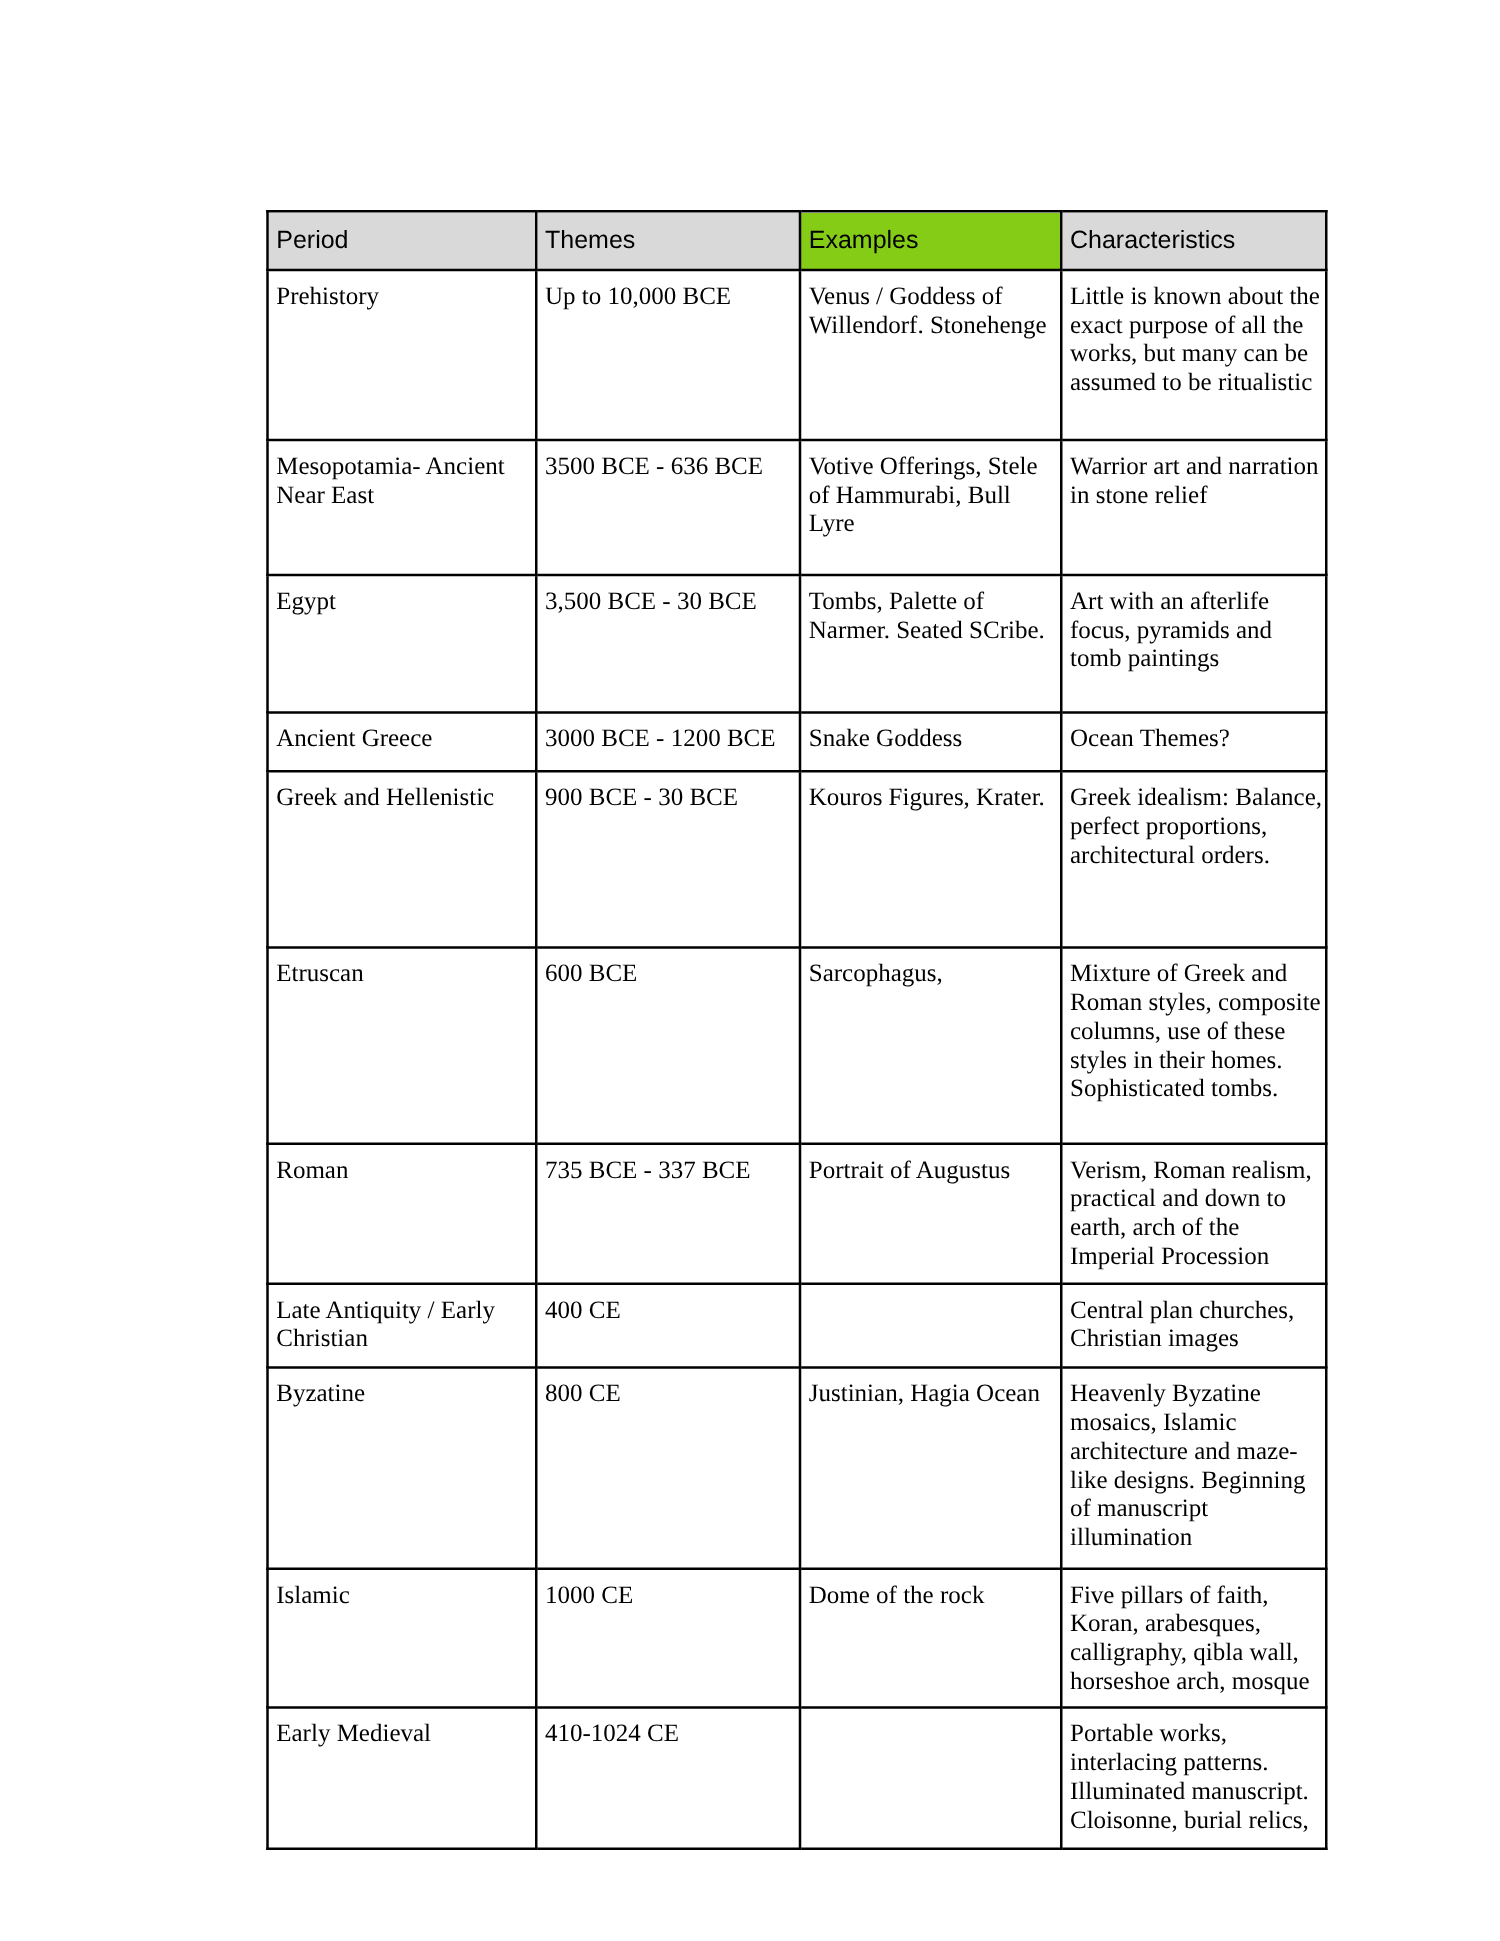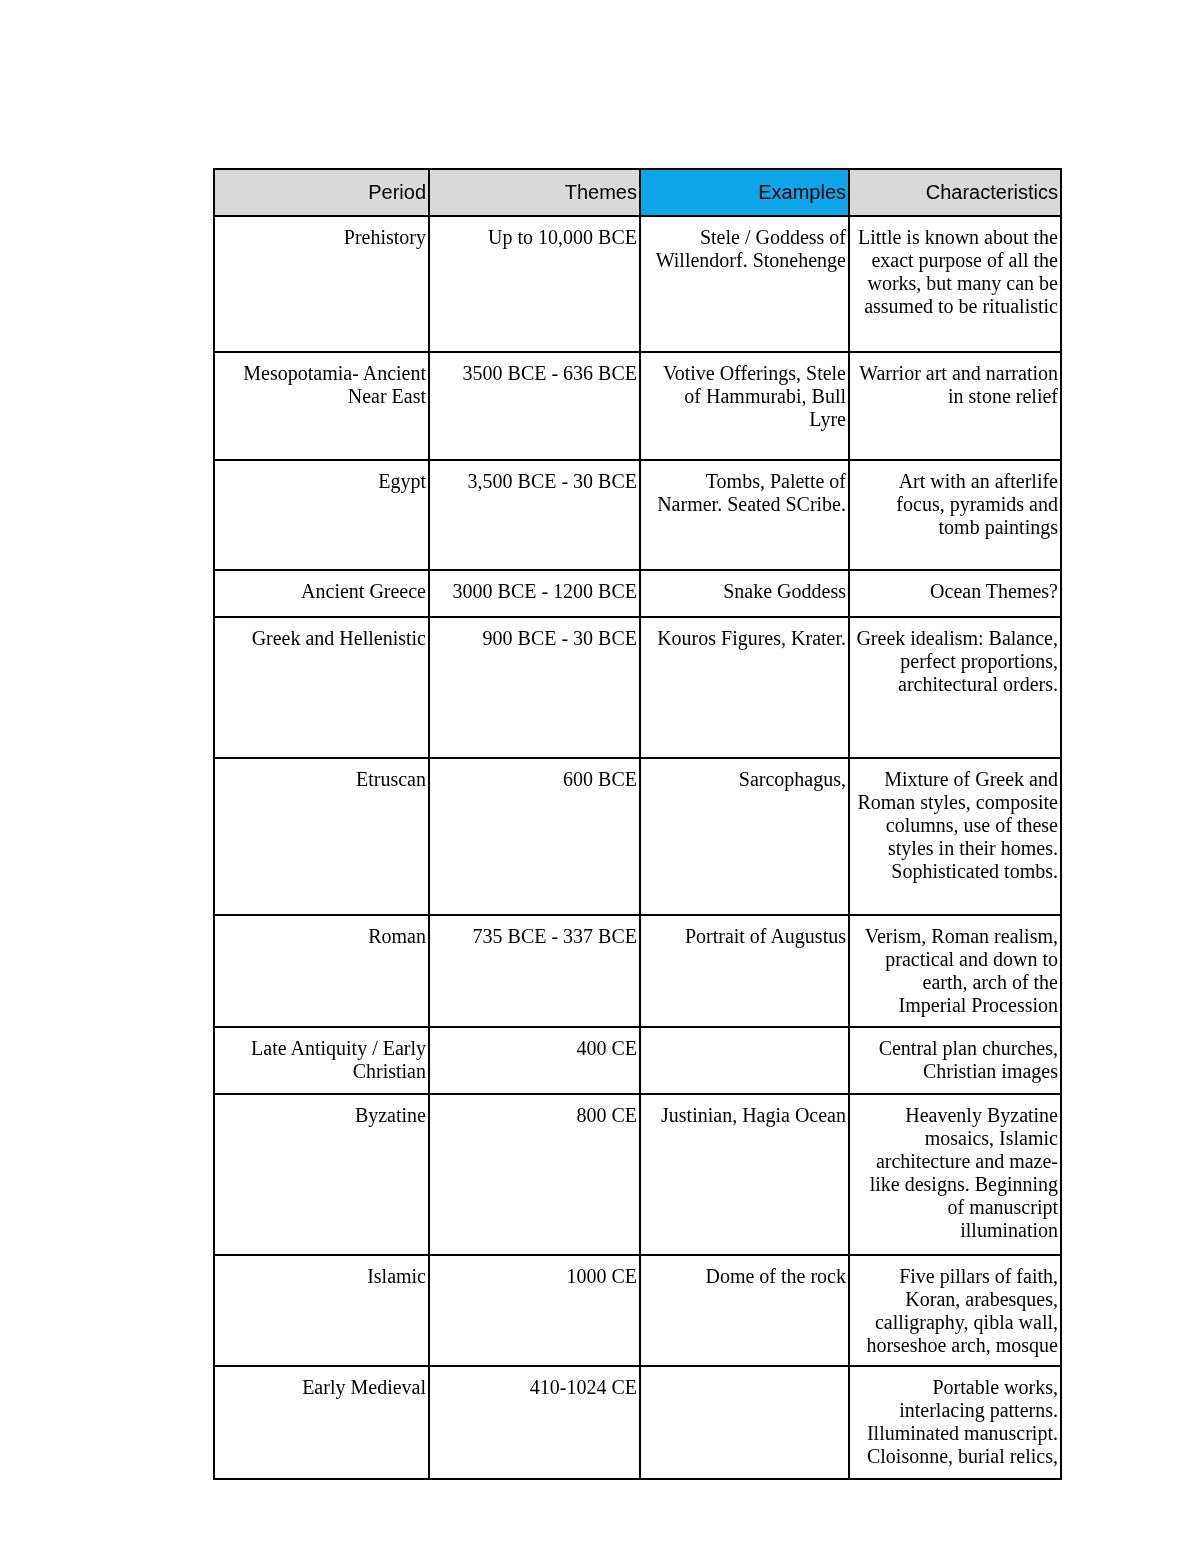--- a/index.html
+++ b/index.html
@@ -22,21 +22,21 @@
     left: 213px;
     top: 168px;
     width: 847px;
     border-collapse: collapse;
     table-layout: fixed;
   }
   table.periods th,
   table.periods td {
     border: 2px solid #000000;
     vertical-align: top;
-    text-align: right;
+    text-align: left;
     padding: 9px 2px 2px 6px;
     overflow: hidden;
   }
   table.periods th {
     font-family: "Liberation Sans", sans-serif;
     font-size: 20px;
     line-height: 23px;
     font-weight: normal;
     padding-top: 11px;
   }
@@ -55,29 +55,29 @@
     <colgroup>
       <col style="width:215px">
       <col style="width:211px">
       <col style="width:209px">
       <col style="width:212px">
     </colgroup>
     <thead>
       <tr>
         <th style="background: rgb(217, 217, 217);">Period</th>
         <th style="background: rgb(217, 217, 217);">Themes</th>
-        <th style="background: #0ea5e9;">Examples</th>
+        <th style="background: #84cc16;">Examples</th>
         <th style="background: rgb(217, 217, 217);">Characteristics</th>
       </tr>
     </thead>
     <tbody id="table-body">
         <tr style="height: 136px; margin-left: 29px;">
     <td>Prehistory</td>
     <td>Up to 10,000 BCE</td>
-    <td>Stele / Goddess of Willendorf. Stonehenge</td>
+    <td>Venus / Goddess of Willendorf. Stonehenge</td>
     <td>Little is known about the exact purpose of all the works, but many can be assumed to be ritualistic</td>
   </tr>
         <tr style="height: 108px;">
     <td>Mesopotamia- Ancient Near East</td>
     <td>3500 BCE - 636 BCE</td>
     <td>Votive Offerings, Stele of Hammurabi, Bull Lyre</td>
     <td>Warrior art and narration in stone relief</td>
   </tr>
         <tr style="height: 110px;">
     <td>Egypt</td>

